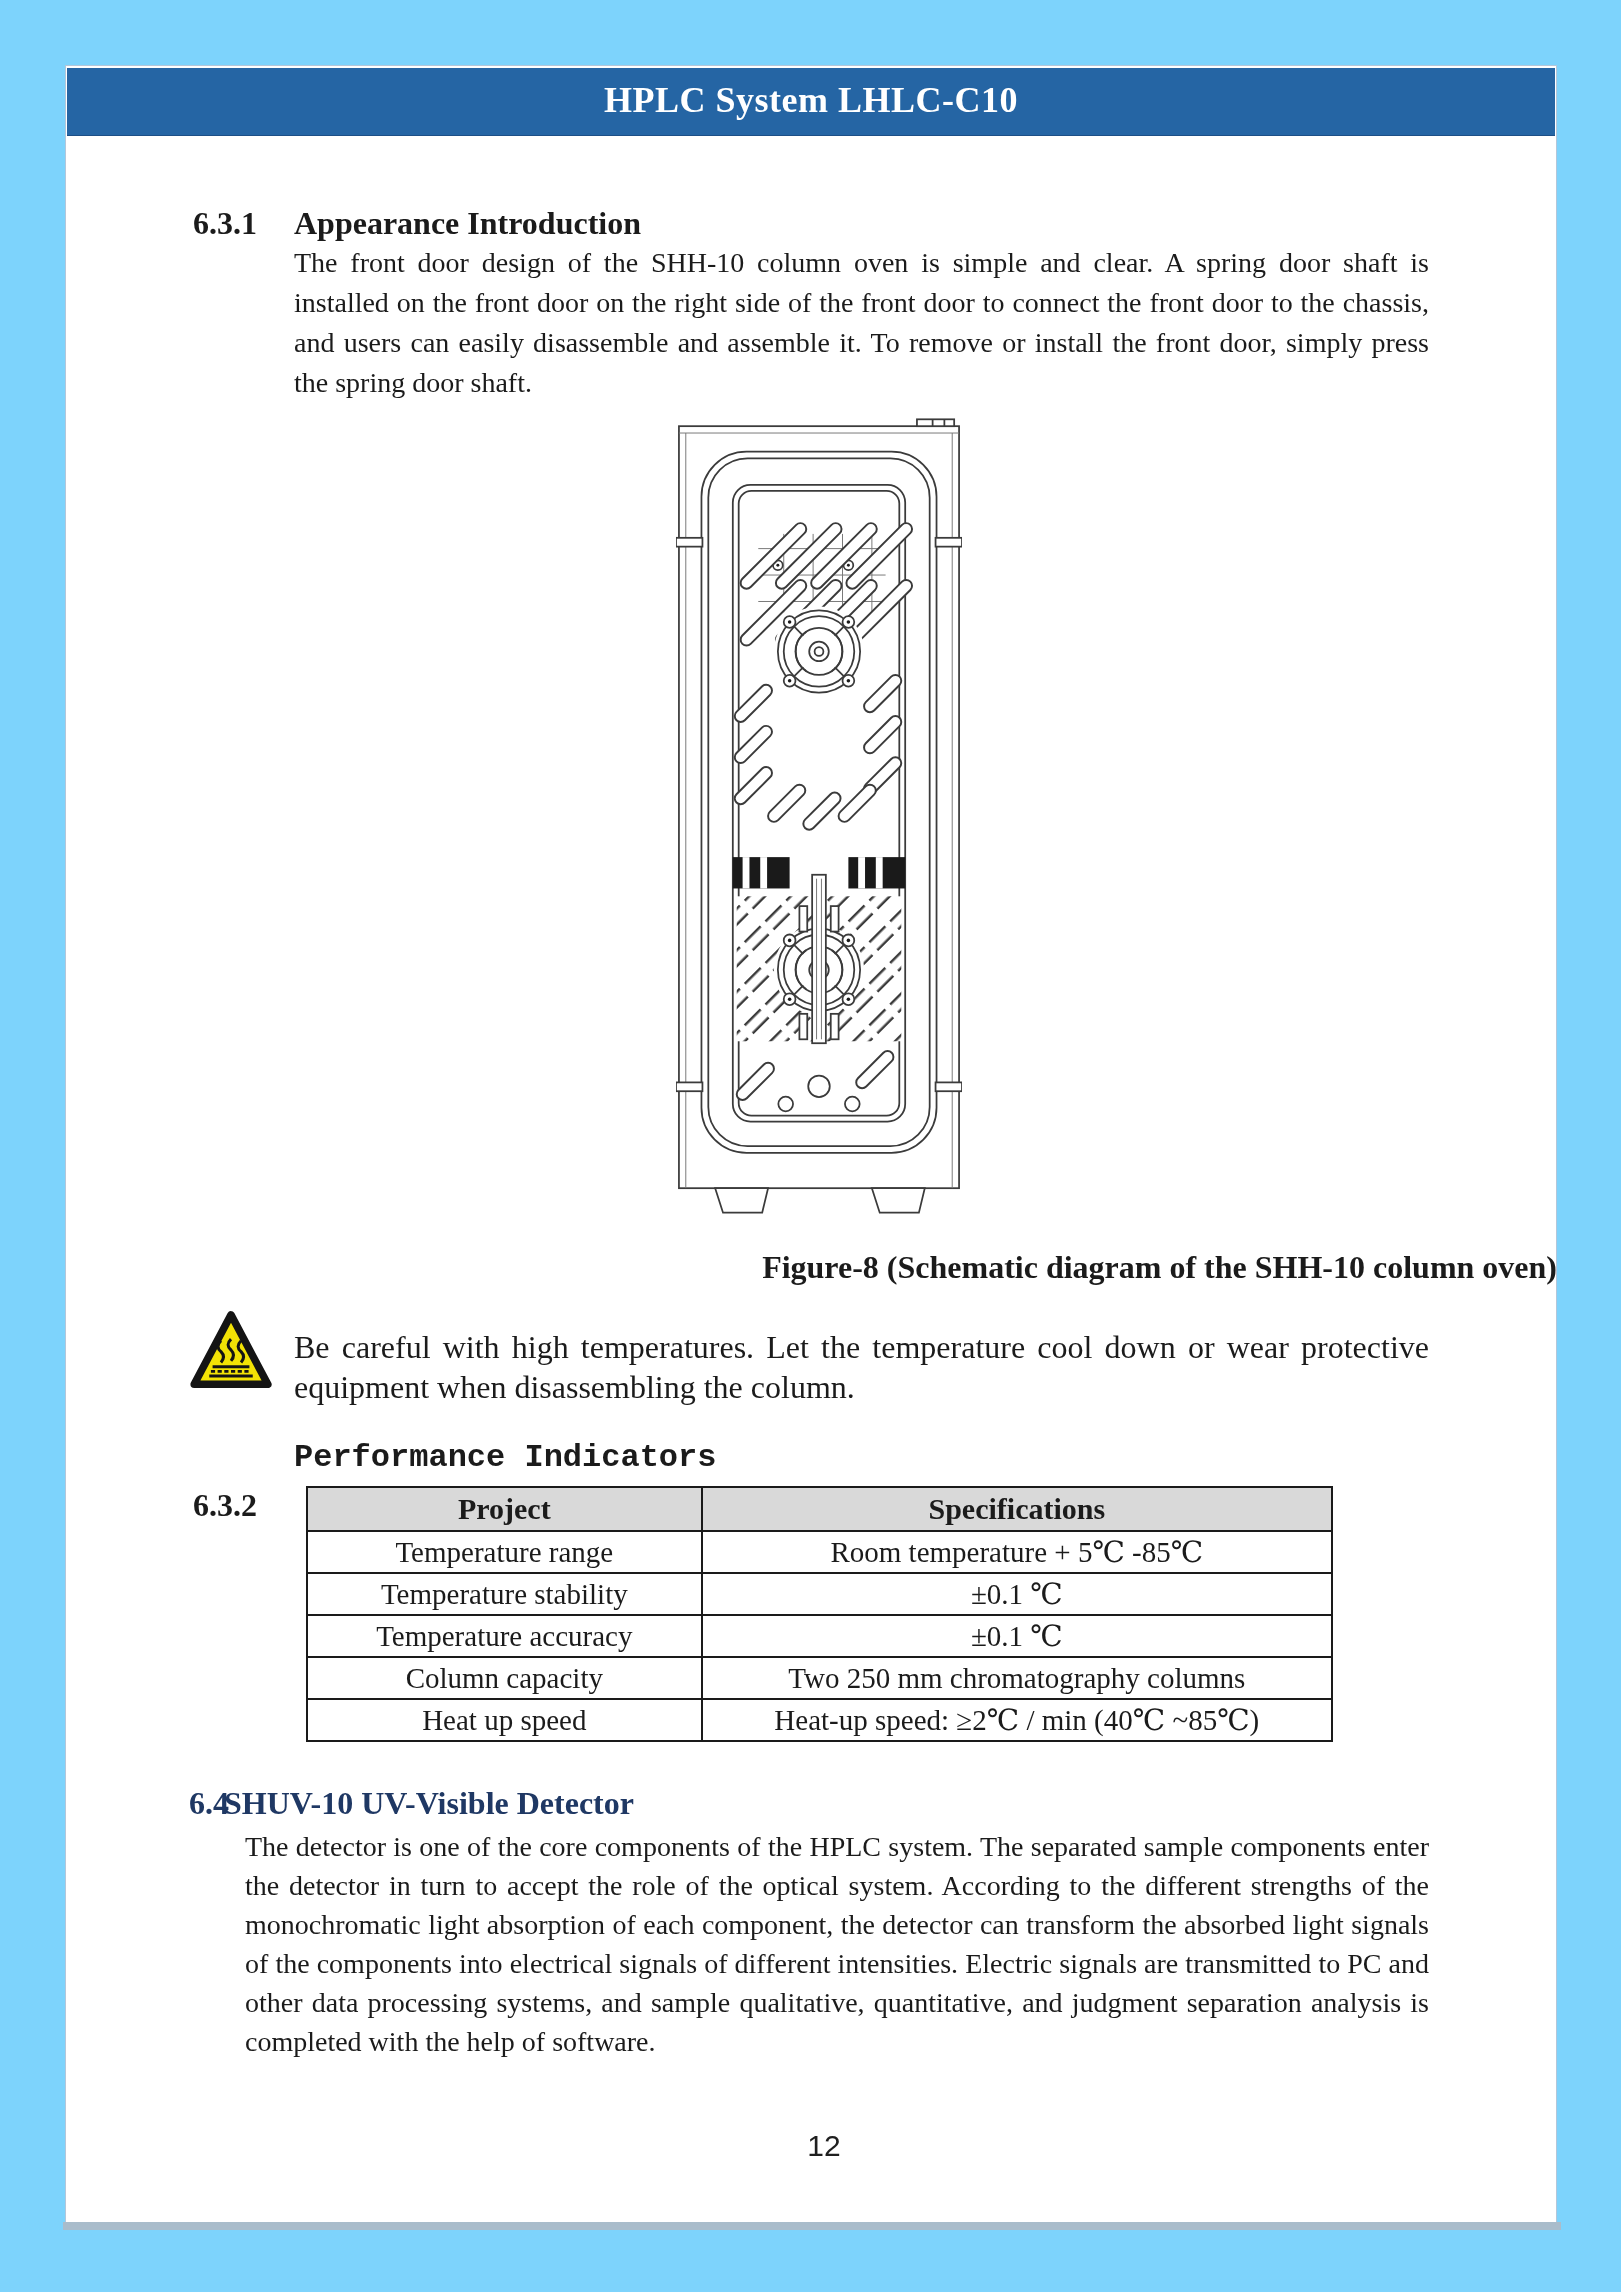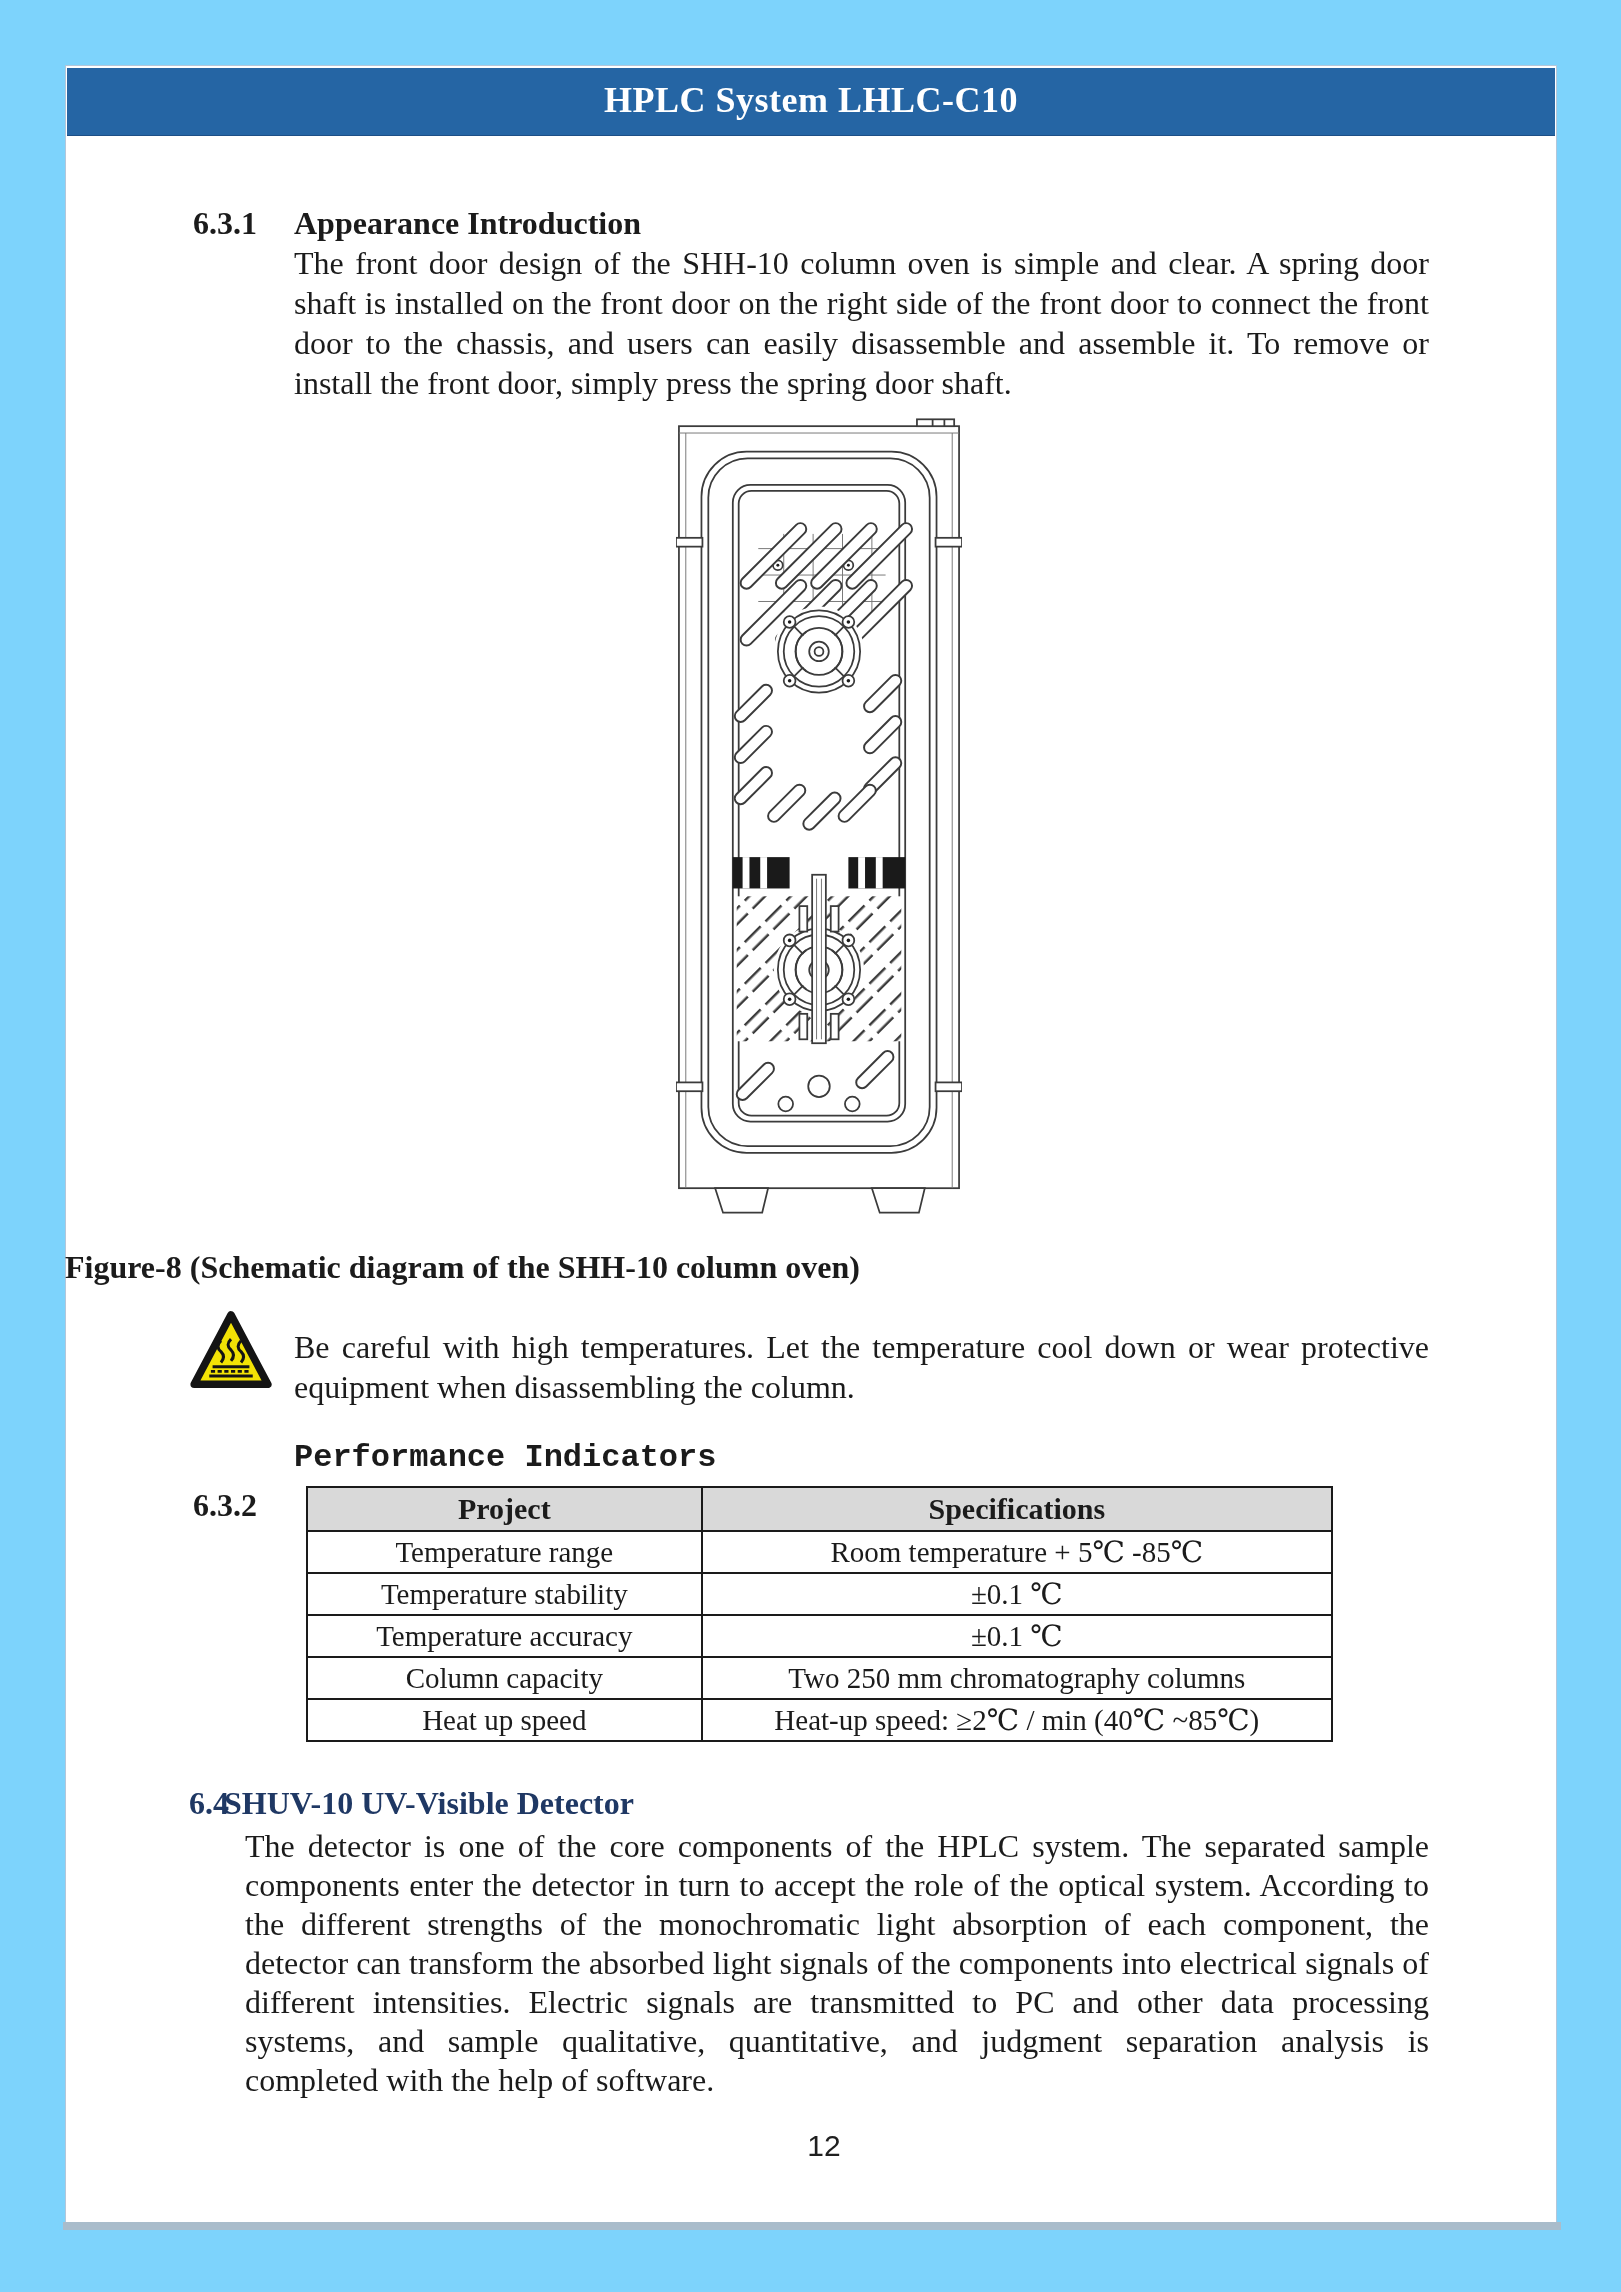--- a/index.html
+++ b/index.html
@@ -6,22 +6,22 @@
   .screen{position:relative;width:1621px;height:2293px;background:#7dd3fc;overflow:hidden;
           font-family:"Liberation Serif","DejaVu Serif",serif;color:#1b1b1b;}
   .page-frame{position:absolute;left:65px;top:65px;width:1490px;height:2160px;
               border:1px solid #b3c6da;background:#ffffff;}
   .header-bar{position:absolute;left:67px;top:68px;width:1488px;height:67px;background:#2565a4;
               border-bottom:1px solid #1d4f86;}
   .header-bar .t{display:block;width:100%;text-align:center;color:#ffffff;font-weight:bold;
                  font-size:36px;line-height:65px;letter-spacing:0.5px;}
   .h-num{position:absolute;font-weight:bold;font-size:32px;white-space:nowrap;}
   .h-title{position:absolute;font-weight:bold;font-size:32px;white-space:nowrap;}
-  .para{position:absolute;font-size:32px;line-height:40px;text-align:justify;}
-  .caption{position:absolute;left:65px;top:1249px;width:1492px;text-align:left;
+  .para{position:absolute;font-size:28px;line-height:40px;text-align:justify;}
+  .caption{position:absolute;left:65px;top:1249px;width:1492px;text-align:right;
            font-weight:bold;font-size:32px;}
   .warn-icon{position:absolute;left:189px;top:1309px;width:84px;height:82px;}
   .warn-text{position:absolute;left:294px;top:1327px;width:1135px;font-size:32px;
              line-height:40px;text-align:justify;}
   .spec-table{position:absolute;left:306px;top:1486px;width:1027px;border-collapse:collapse;
               font-size:29px;table-layout:fixed;}
   .spec-table td,.spec-table th{border:2px solid #1a1a1a;text-align:center;vertical-align:middle;
               height:40px;padding:0 9px;overflow:hidden;white-space:nowrap;}
   .spec-table th{background:#d9d9d9;font-size:30px;height:42px;}
   .col-a{width:38.5%;} .col-b{width:61.5%;}

